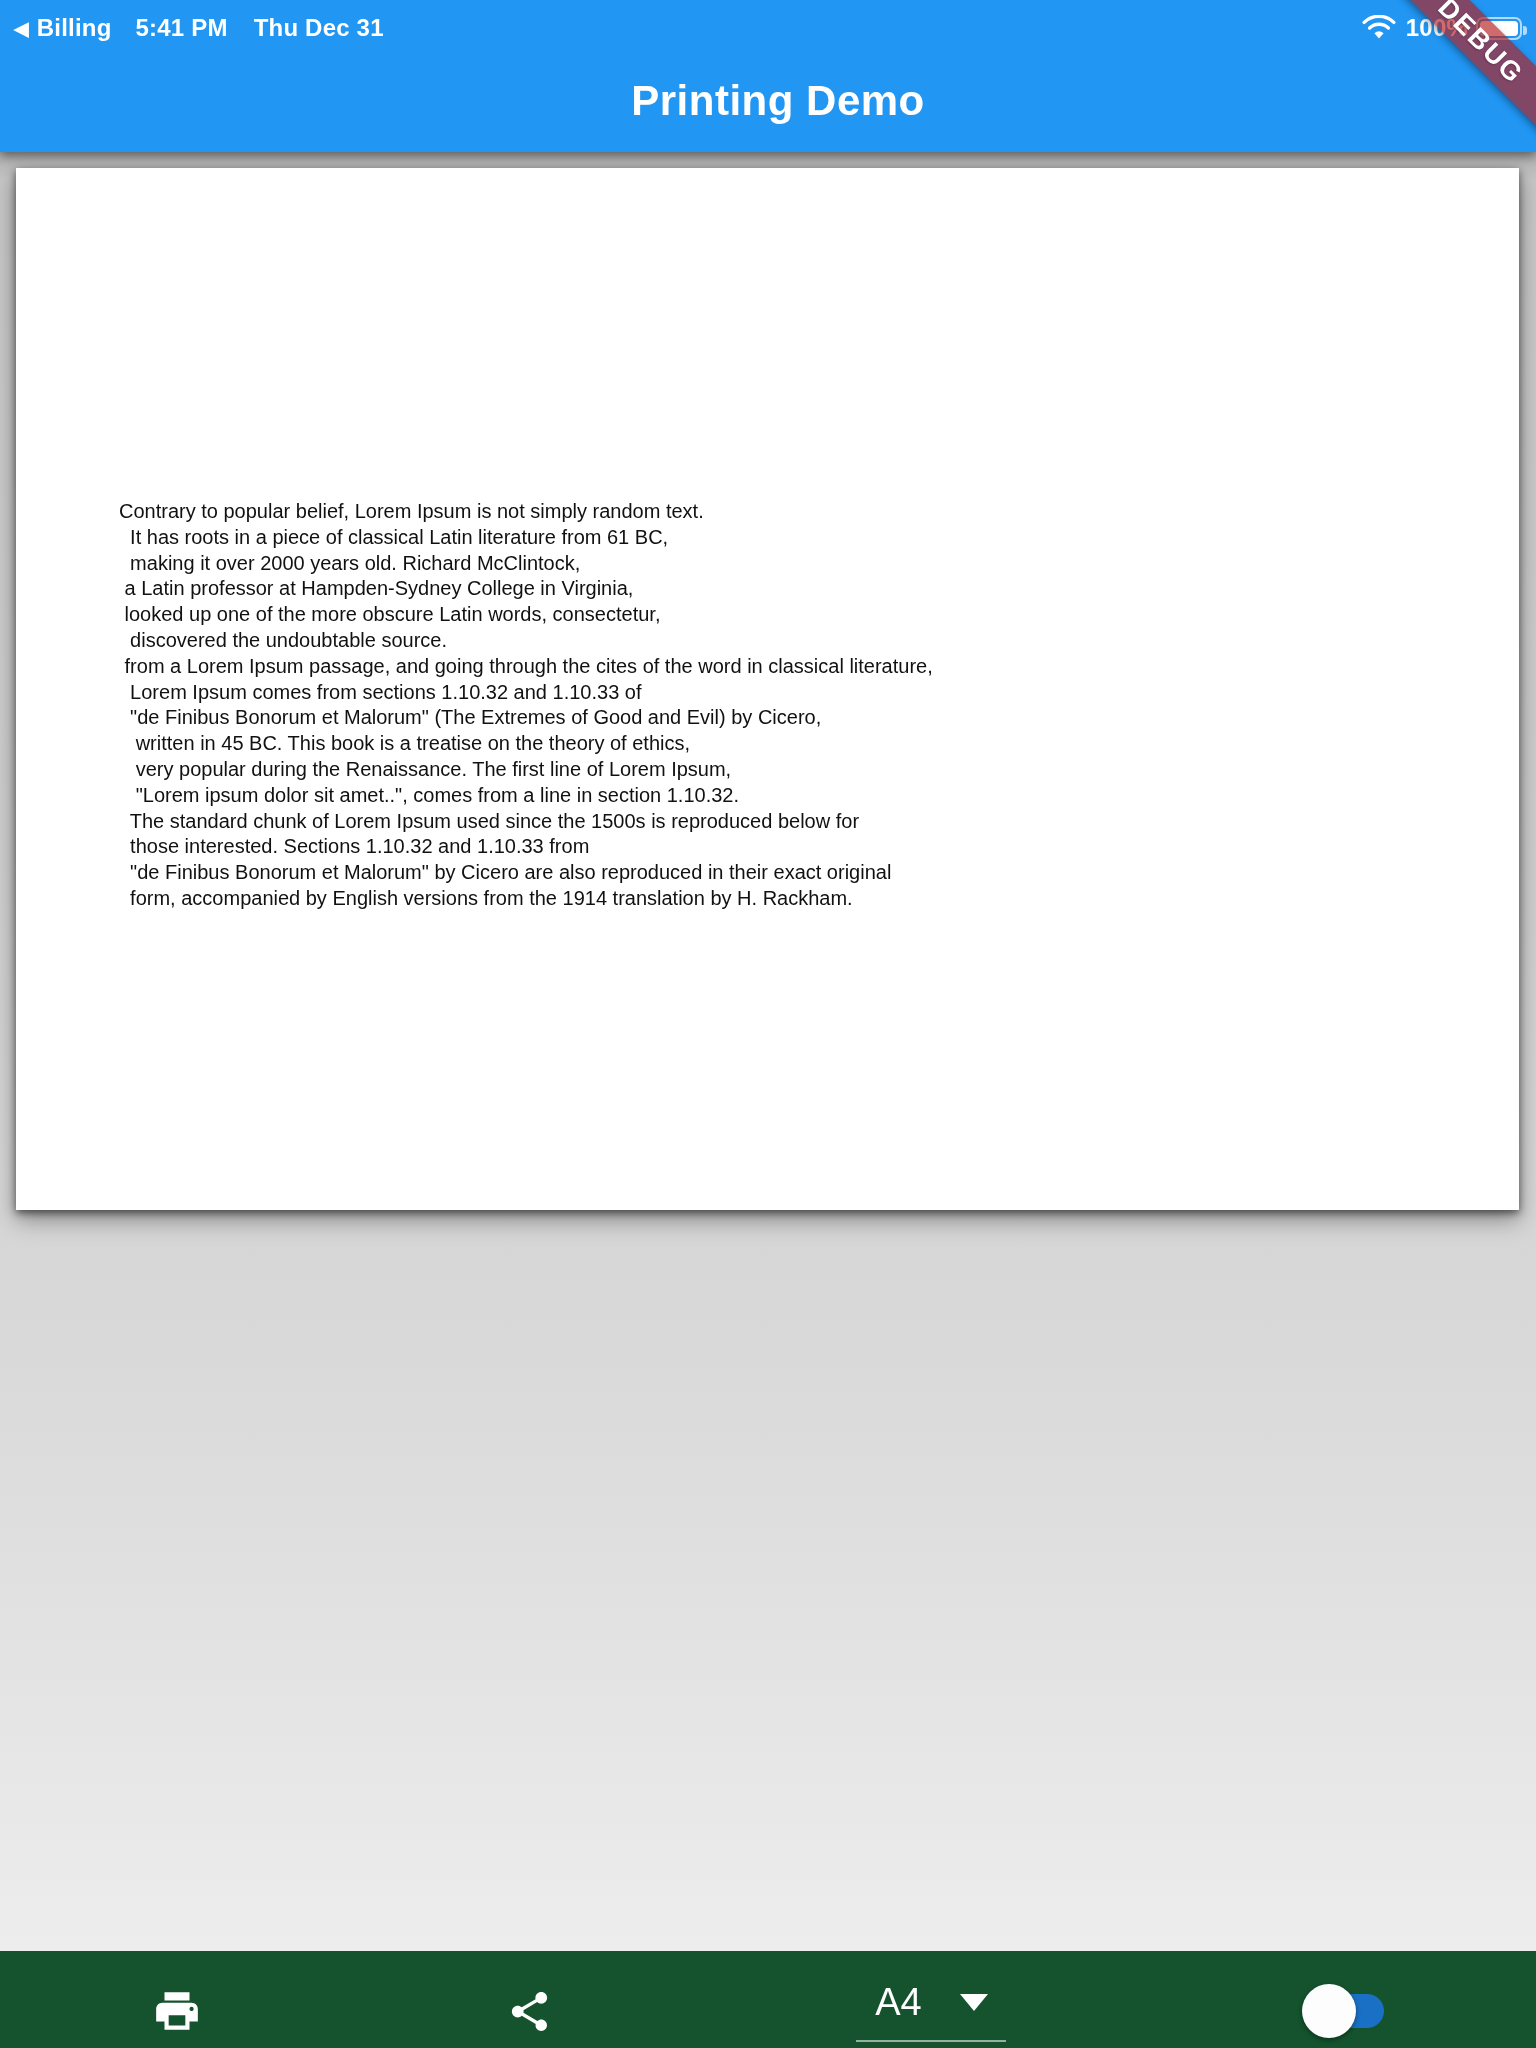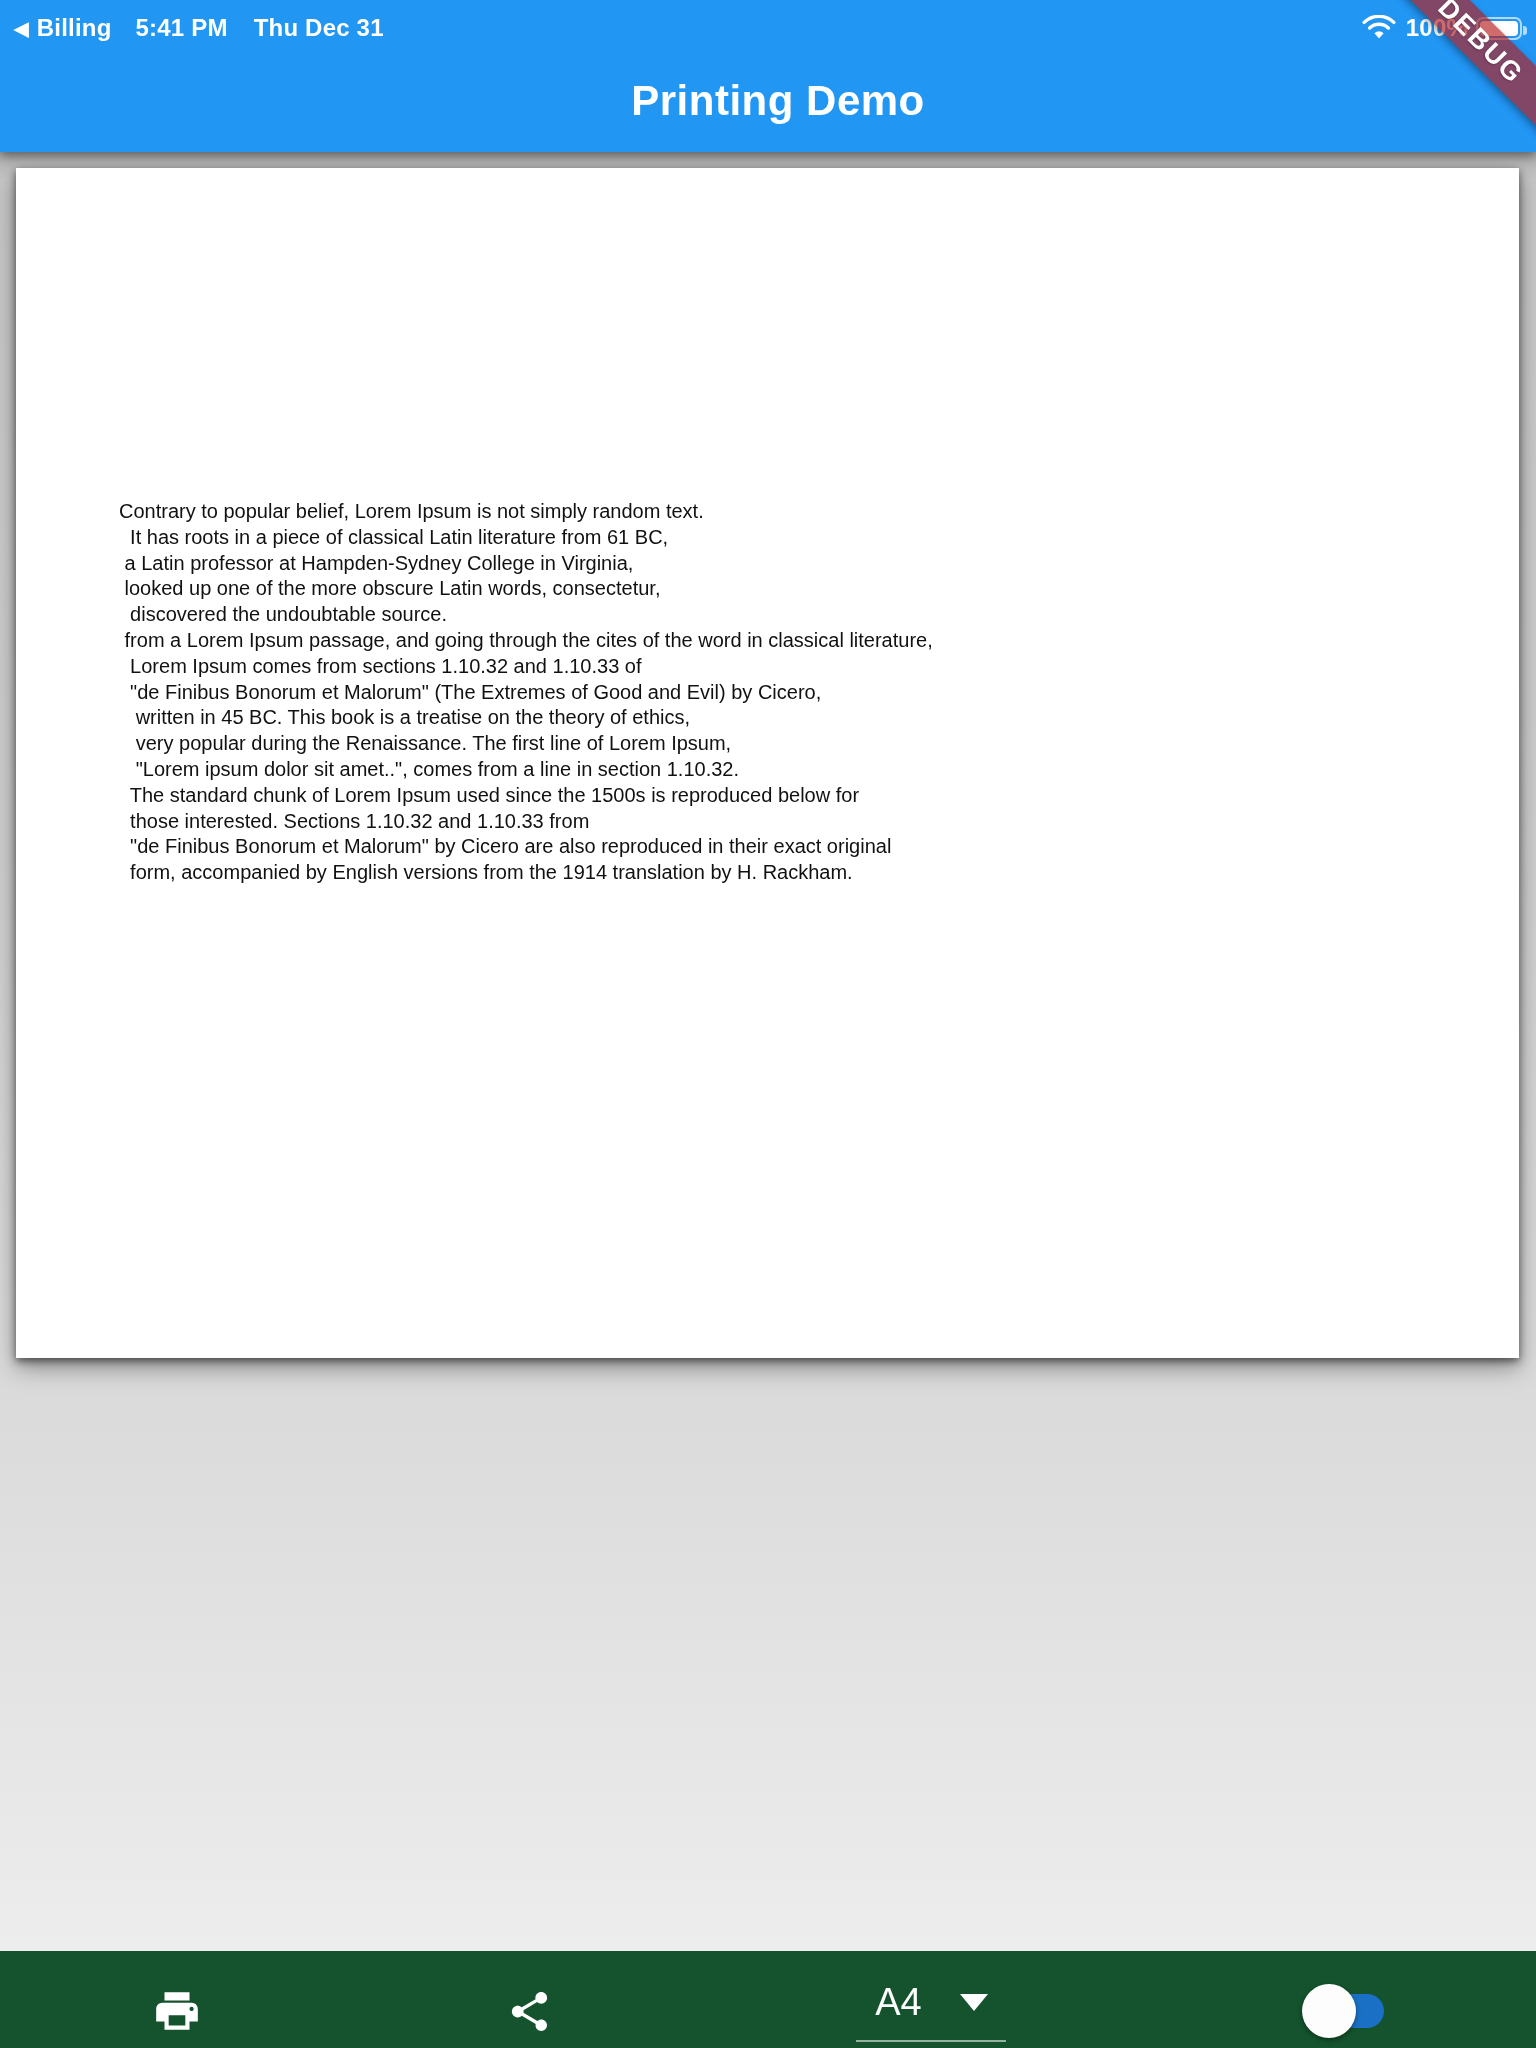--- a/index.html
+++ b/index.html
@@ -53,21 +53,21 @@
   }
 
   
   .stage {
     position:relative; width:100%; height:1799px;
     background:linear-gradient(180deg,
       #adadad 0px, #c6c6c6 28px, #cecece 700px,
       #d7d7d7 1120px, #dcdcdc 1300px, #ededed 1799px);
   }
   .page {
-    position:absolute; left:16px; top:16px; width:1503px; height:1190px;
+    position:absolute; left:16px; top:16px; width:1503px; height:1042px;
     background:#ffffff;
     box-shadow:0 3px 8px rgba(0,0,0,0.55), 0 10px 22px rgba(0,0,0,0.35);
   }
   .doc-text {
     position:absolute; left:103px; top:331px;
     color:#111; font-size:20px; line-height:25.8px;
   }
   .doc-line { white-space:pre; }
 
   
@@ -130,20 +130,21 @@
   <div class="debug-clip">
     <div class="debug-banner">DEBUG</div>
   </div>
 </header>
 
 <main class="stage">
   <section class="page">
     <div class="doc-text">
         <div class="doc-line">Contrary to popular belief, Lorem Ipsum is not simply random text.</div>
         <div class="doc-line">  It has roots in a piece of classical Latin literature from 61 BC,</div>
+        <div class="doc-line">  making it over 2000 years old. Richard McClintock,</div>
         <div class="doc-line"> a Latin professor at Hampden-Sydney College in Virginia,</div>
         <div class="doc-line"> looked up one of the more obscure Latin words, consectetur,</div>
         <div class="doc-line">  discovered the undoubtable source.</div>
         <div class="doc-line"> from a Lorem Ipsum passage, and going through the cites of the word in classical literature,</div>
         <div class="doc-line">  Lorem Ipsum comes from sections 1.10.32 and 1.10.33 of</div>
         <div class="doc-line">  "de Finibus Bonorum et Malorum" (The Extremes of Good and Evil) by Cicero,</div>
         <div class="doc-line">   written in 45 BC. This book is a treatise on the theory of ethics,</div>
         <div class="doc-line">   very popular during the Renaissance. The first line of Lorem Ipsum,</div>
         <div class="doc-line">   "Lorem ipsum dolor sit amet..", comes from a line in section 1.10.32.</div>
         <div class="doc-line">  The standard chunk of Lorem Ipsum used since the 1500s is reproduced below for</div>

